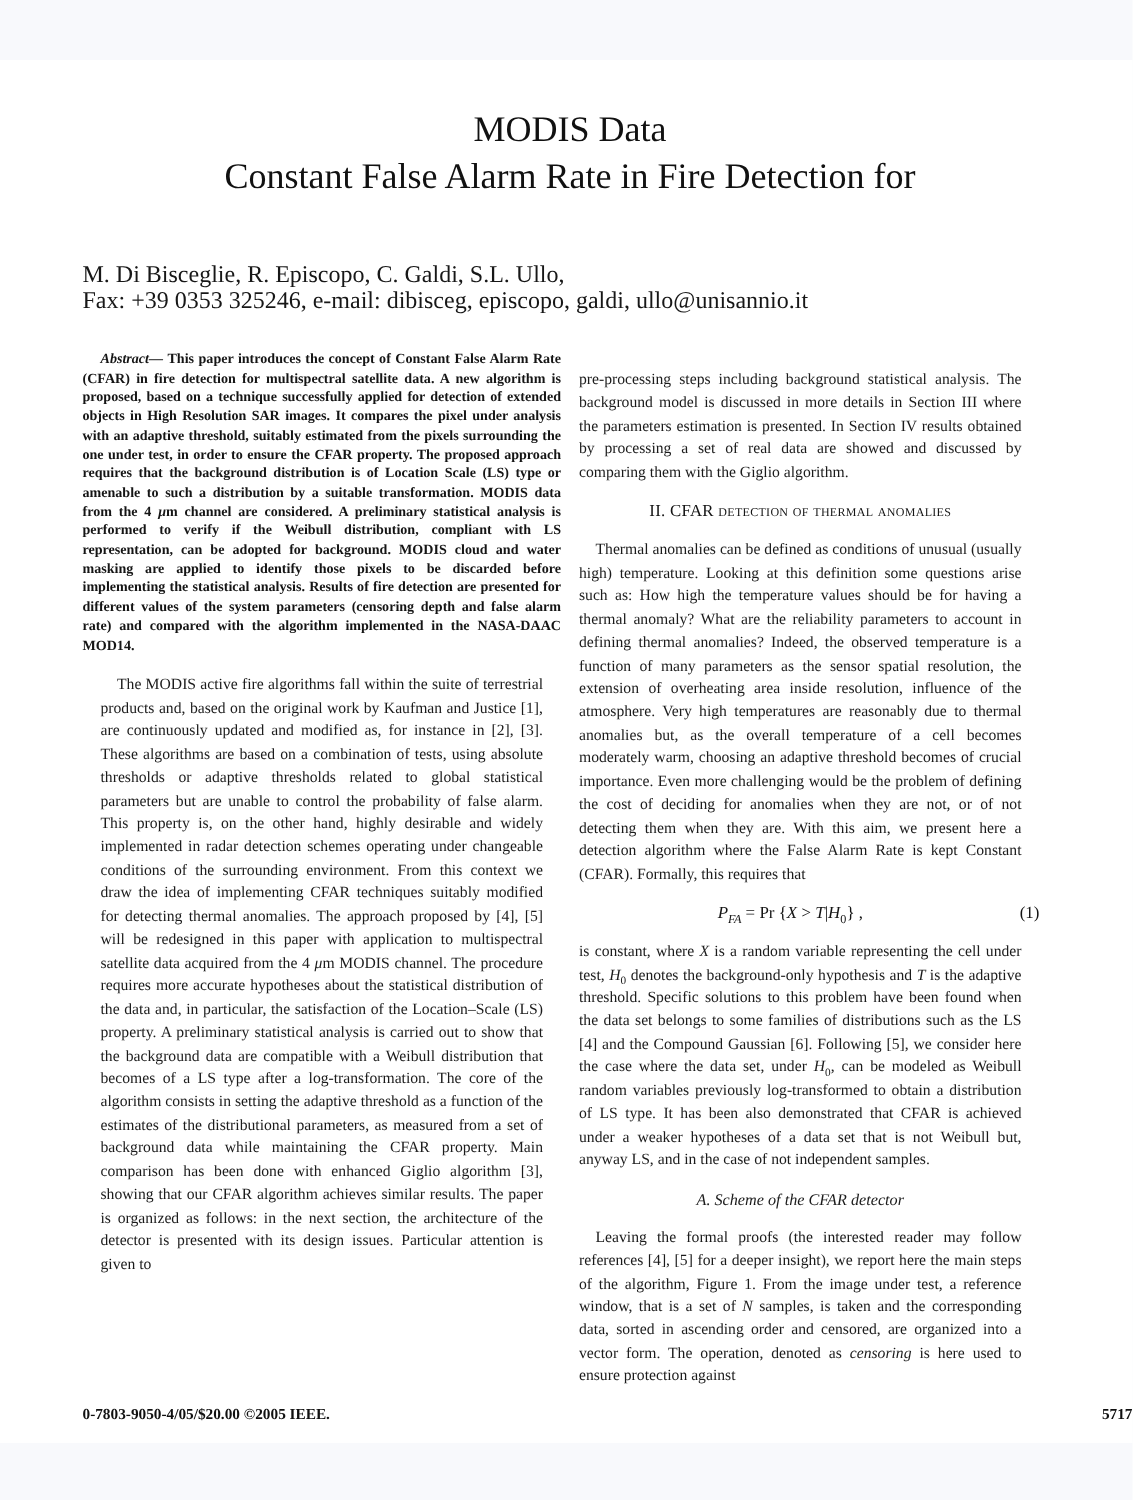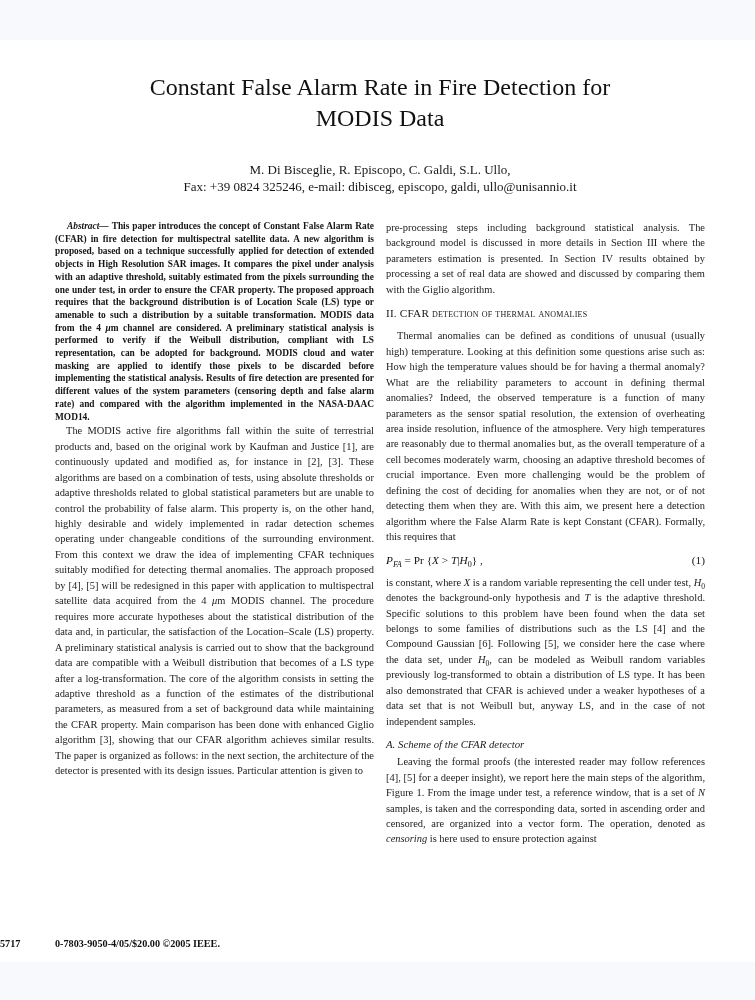--- a/index.html
+++ b/index.html
@@ -18,97 +18,98 @@
   .content{
     padding:32px 50px 0 55px;
   }
   .title{
     text-align:center;
     font-size:24px;line-height:31px;
     font-weight:400;color:#111;
     margin:0 10px;
   }
   .byline{
-    margin-top:28px;
-    text-align:center;
-    font-size:13px;line-height:16.5px;
+    margin-top:42px;
+    text-align:left;
+    font-size:16px;line-height:16.5px;
     color:#171717;
   }
   .columns{
     margin-top:25px;
     display:flex;
-    gap:12px;
   }
   .col{width:319px;}
   .abstract{
     font-size:9.4px;line-height:12.7px;
     font-weight:bold;
     text-align:justify;
     text-indent:12px;
     margin:0;
     color:#151515;
   }
   .sec-heading{
     font-variant:small-caps;
     font-size:11.2px;
     letter-spacing:0.2px;
+    text-align:center;
     font-weight:400;
     margin:10px 0 9px 0;
     color:#151515;
   }
   .para{
     font-size:10.45px;line-height:15.45px;
     text-align:justify;
-    margin:0;
+    margin:12px;
     color:#1b1b1b;
   }
   .indent{text-indent:11px;}
   .equation{
     display:flex;align-items:center;
     margin:9px 0 9px 0;
     font-size:11.3px;
   }
-  .eq-body{flex:1;text-align:left;}
+  .eq-body{flex:1;text-align:center;}
   .eq-number{text-align:right;}
   .subsec-heading{
     font-style:italic;
     font-weight:400;
     font-size:10.8px;
     margin:9px 0 4px 0;
     color:#1b1b1b;
+    text-align:center;
   }
   .footer{
     position:absolute;left:0;right:0;top:898px;
     height:16px;
     font-size:10.2px;
     font-weight:bold;
     color:#101010;
   }
   .footer .copyright{position:absolute;left:55px;top:0;}
-  .footer .page-number{display:block;text-align:left;}
+  .footer .page-number{display:block;text-align:right;}
   .seg-i{font-style:italic;}
   .seg-b{font-weight:bold;}
   .seg-bi{font-weight:bold;font-style:italic;}
   .seg-isub{font-style:italic;}
   sub{font-size:72%;line-height:0;}
 </style>
 </head>
 <body>
 
 <div class="page">
   <div class="content">
 
     <h1 class="title">
+      <div>MODIS Data</div>
       <div>Constant False Alarm Rate in Fire Detection for</div>
-      <div>MODIS Data</div>
     </h1>
 
     <div class="byline">
       <div>M. Di Bisceglie, R. Episcopo, C. Galdi, S.L. Ullo,</div>
-      <div>Fax: +39 0824 325246, e-mail: dibisceg, episcopo, galdi, ullo@unisannio.it</div>
+      <div>Fax: +39 0353 325246, e-mail: dibisceg, episcopo, galdi, ullo@unisannio.it</div>
     </div>
 
     <div class="columns">
 
       <div class="col">
         <p class="abstract"><span class="seg-bi">Abstract— </span><span class="seg-b">This paper introduces the concept of Constant False Alarm Rate (CFAR) in fire detection for multispectral satellite data. A new algorithm is proposed, based on a technique successfully applied for detection of extended objects in High Resolution SAR images. It compares the pixel under analysis with an adaptive threshold, suitably estimated from the pixels surrounding the one under test, in order to ensure the CFAR property. The proposed approach requires that the background distribution is of Location Scale (LS) type or amenable to such a distribution by a suitable transformation. MODIS data from the 4 </span><span class="seg-bi">μ</span><span class="seg-b">m channel are considered. A preliminary statistical analysis is performed to verify if the Weibull distribution, compliant with LS representation, can be adopted for background. MODIS cloud and water masking are applied to identify those pixels to be discarded before implementing the statistical analysis. Results of fire detection are presented for different values of the system parameters (censoring depth and false alarm rate) and compared with the algorithm implemented in the NASA-DAAC MOD14.</span></p>
         <p class="para indent"><span>The MODIS active fire algorithms fall within the suite of terrestrial products and, based on the original work by Kaufman and Justice [1], are continuously updated and modified as, for instance in [2], [3]. These algorithms are based on a combination of tests, using absolute thresholds or adaptive thresholds related to global statistical parameters but are unable to control the probability of false alarm. This property is, on the other hand, highly desirable and widely implemented in radar detection schemes operating under changeable conditions of the surrounding environment. From this context we draw the idea of implementing CFAR techniques suitably modified for detecting thermal anomalies. The approach proposed by [4], [5] will be redesigned in this paper with application to multispectral satellite data acquired from the 4 </span><span class="seg-i">μ</span><span>m MODIS channel. The procedure requires more accurate hypotheses about the statistical distribution of the data and, in particular, the satisfaction of the Location–Scale (LS) property. A preliminary statistical analysis is carried out to show that the background data are compatible with a Weibull distribution that becomes of a LS type after a log-transformation. The core of the algorithm consists in setting the adaptive threshold as a function of the estimates of the distributional parameters, as measured from a set of background data while maintaining the CFAR property. Main comparison has been done with enhanced Giglio algorithm [3], showing that our CFAR algorithm achieves similar results. The paper is organized as follows: in the next section, the architecture of the detector is presented with its design issues. Particular attention is given to</span></p>
       </div>
 
       <div class="col">

